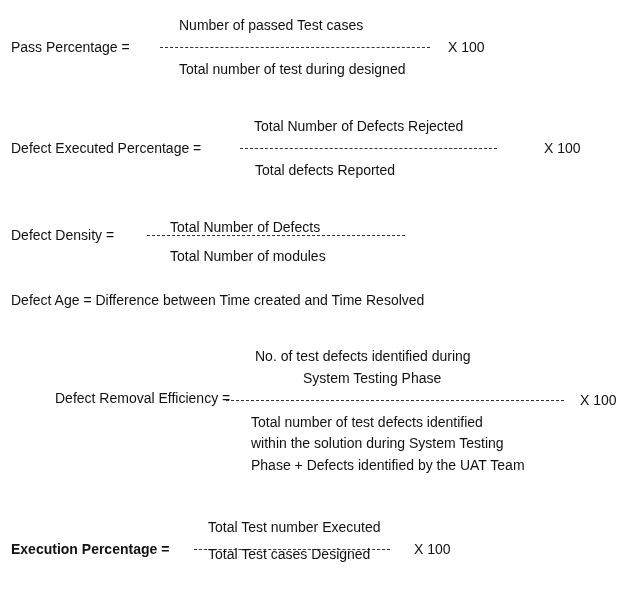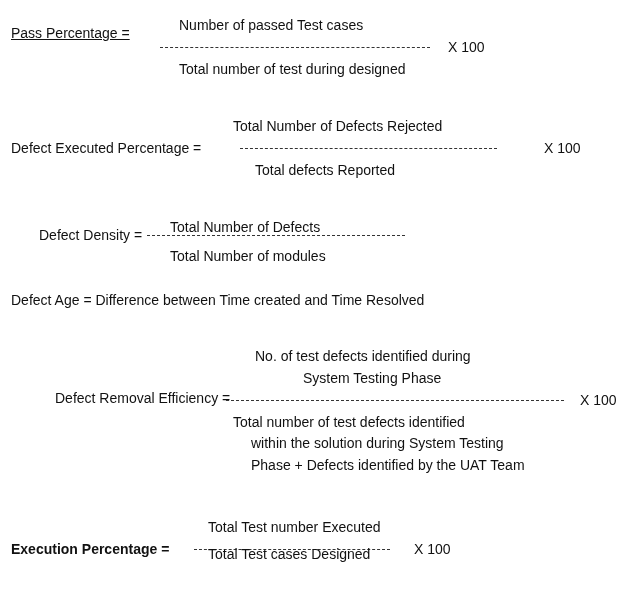--- a/index.html
+++ b/index.html
@@ -25,52 +25,52 @@
       position: absolute;
       height: 0;
       border-top: 1.2px dashed #333333;
     }
   </style>
 </head>
 <body>
 
 <div>
   <span class="t" style="left:179px; top:16px;">Number of passed Test cases</span>
-  <span class="t" style="left:11px; top:24px;text-decoration:underline;">Pass Percentage =</span>
+  <span class="t" style="left:11px; top:38px;">Pass Percentage =</span>
   <div class="dash" style="left:160px; top:47px; width:270px;"></div>
   <span class="t" style="left:448px; top:38px;">X 100</span>
   <span class="t" style="left:179px; top:60px;">Total number of test during designed</span>
 </div>
 
 <div>
-  <span class="t" style="left:233px; top:117px;">Total Number of Defects Rejected</span>
+  <span class="t" style="left:254px; top:117px;">Total Number of Defects Rejected</span>
   <span class="t" style="left:11px; top:139px;">Defect Executed Percentage =</span>
   <div class="dash" style="left:240px; top:148px; width:257px;"></div>
   <span class="t" style="left:544px; top:139px;">X 100</span>
   <span class="t" style="left:255px; top:161px;">Total defects Reported</span>
 </div>
 
 <div>
   <span class="t" style="left:170px; top:218px;">Total Number of Defects</span>
-  <span class="t" style="left:11px; top:226px;margin-left:28px;">Defect Density =</span>
+  <span class="t" style="left:11px; top:226px;">Defect Density =</span>
   <div class="dash" style="left:147px; top:235px; width:258px;"></div>
   <span class="t" style="left:170px; top:247px;">Total Number of modules</span>
 </div>
 
 <div>
   <span class="t" style="left:11px; top:291px;">Defect Age = Difference between Time created and Time Resolved</span>
 </div>
 
 <div>
   <span class="t" style="left:255px; top:347px;">No. of test defects identified during</span>
   <span class="t" style="left:303px; top:369px;">System Testing Phase</span>
   <span class="t" style="left:11px; top:389px;margin-left:44px;">Defect Removal Efficiency =</span>
   <div class="dash" style="left:226px; top:400px; width:338px;"></div>
   <span class="t" style="left:580px; top:391px;">X 100</span>
-  <span class="t" style="left:233px; top:413px;text-align:right;">Total number of test defects identified</span>
+  <span class="t" style="left:251px; top:413px;text-align:right;">Total number of test defects identified</span>
   <span class="t" style="left:251px; top:434px;text-align:right;">within the solution during System Testing</span>
   <span class="t" style="left:251px; top:456px;">Phase + Defects identified by the UAT Team</span>
 </div>
 
 <div>
   <span class="t" style="left:208px; top:518px;">Total Test number Executed</span>
   <span class="t" style="left:11px; top:540px;font-weight:bold;">Execution Percentage =</span>
   <div class="dash" style="left:194px; top:549px; width:196px;"></div>
   <span class="t" style="left:414px; top:540px;">X 100</span>
   <span class="t" style="left:208px; top:545px;">Total Test cases Designed</span>

